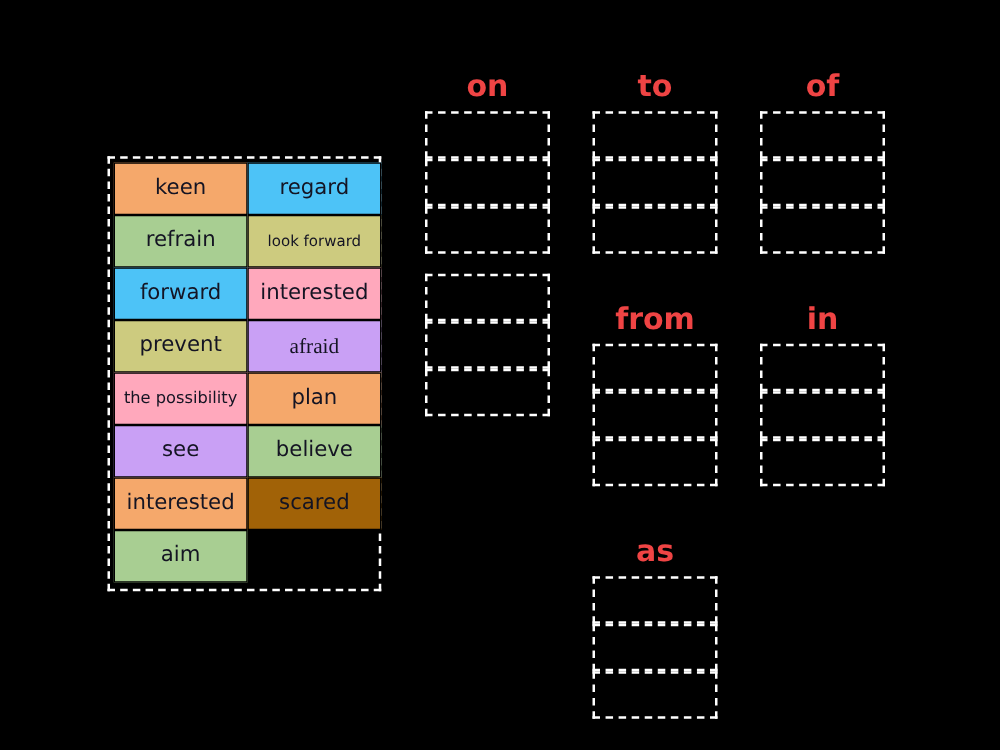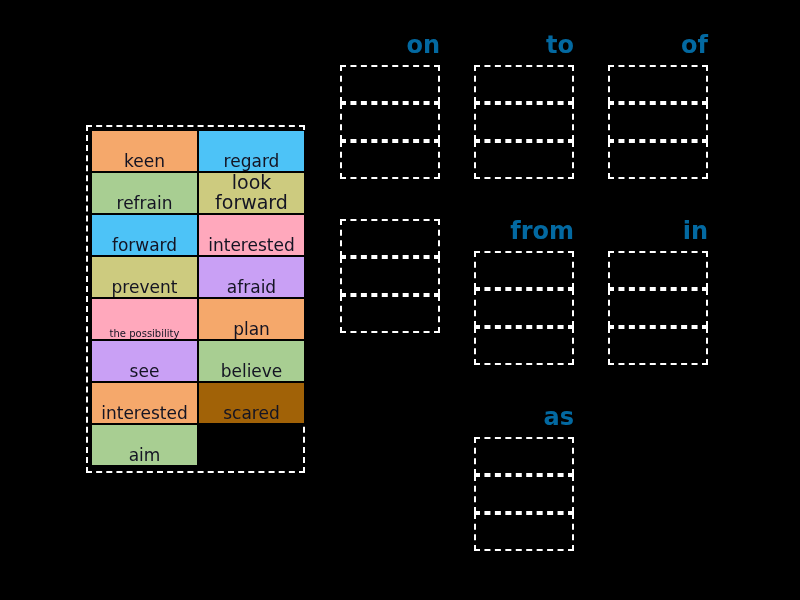--- a/index.html
+++ b/index.html
@@ -40,48 +40,49 @@
     display: grid;
     grid-template-columns: 107px 107px;
     grid-auto-rows: 42px;
     gap: 0px;
     width: 214px;
   }
   .tile {
     box-sizing: border-box;
     border: 1px solid #000000;
     display: flex;
-    align-items: flex-end;
+    align-items: center;
     justify-content: center;
     text-align: center;
     color: #141423;
     font-size: 17px;
     line-height: 1.05;
     padding: 0 2px;
     overflow: hidden;
   }
-  .tile.small { font-size: 19px; }
-  .tile.xsmall { font-size: 10px; }
+  .tile.small { font-size: 12px; }
+  .tile.xsmall { font-size: 13px; }
   .tile.empty {
     background: transparent;
     border: none;
   }
 
   
   .group {
     position: absolute;
   }
   .group-title {
-    color: #0369a1;
+    color: #ef4444;
     font-weight: bold;
     font-size: 24px;
-    text-align: right;
+    text-align: center;
     line-height: 1;
     margin-bottom: 8px;
     white-space: nowrap;
+    margin-top: 24px;
   }
   .slots {
     display: flex;
     flex-direction: column;
   }
   .slot {
     box-sizing: border-box;
     width: 100px;
     height: 38px;
     border: 2px dashed #ffffff;
@@ -110,21 +111,21 @@
         </div>
         <div class="tile" style="background: rgb(77, 195, 247);">
           <span>forward</span>
         </div>
         <div class="tile" style="background: rgb(255, 168, 188);">
           <span>interested</span>
         </div>
         <div class="tile" style="background: rgb(205, 203, 127);">
           <span>prevent</span>
         </div>
-        <div class="tile" style="background: rgb(201, 160, 245);">
+        <div class="tile" style="background: rgb(201, 160, 245); font-family: Liberation Serif, serif;">
           <span>afraid</span>
         </div>
         <div class="tile xsmall" style="background: rgb(255, 168, 188);">
           <span>the possibility</span>
         </div>
         <div class="tile" style="background: rgb(245, 168, 107);">
           <span>plan</span>
         </div>
         <div class="tile" style="background: rgb(201, 160, 245);">
           <span>see</span>

